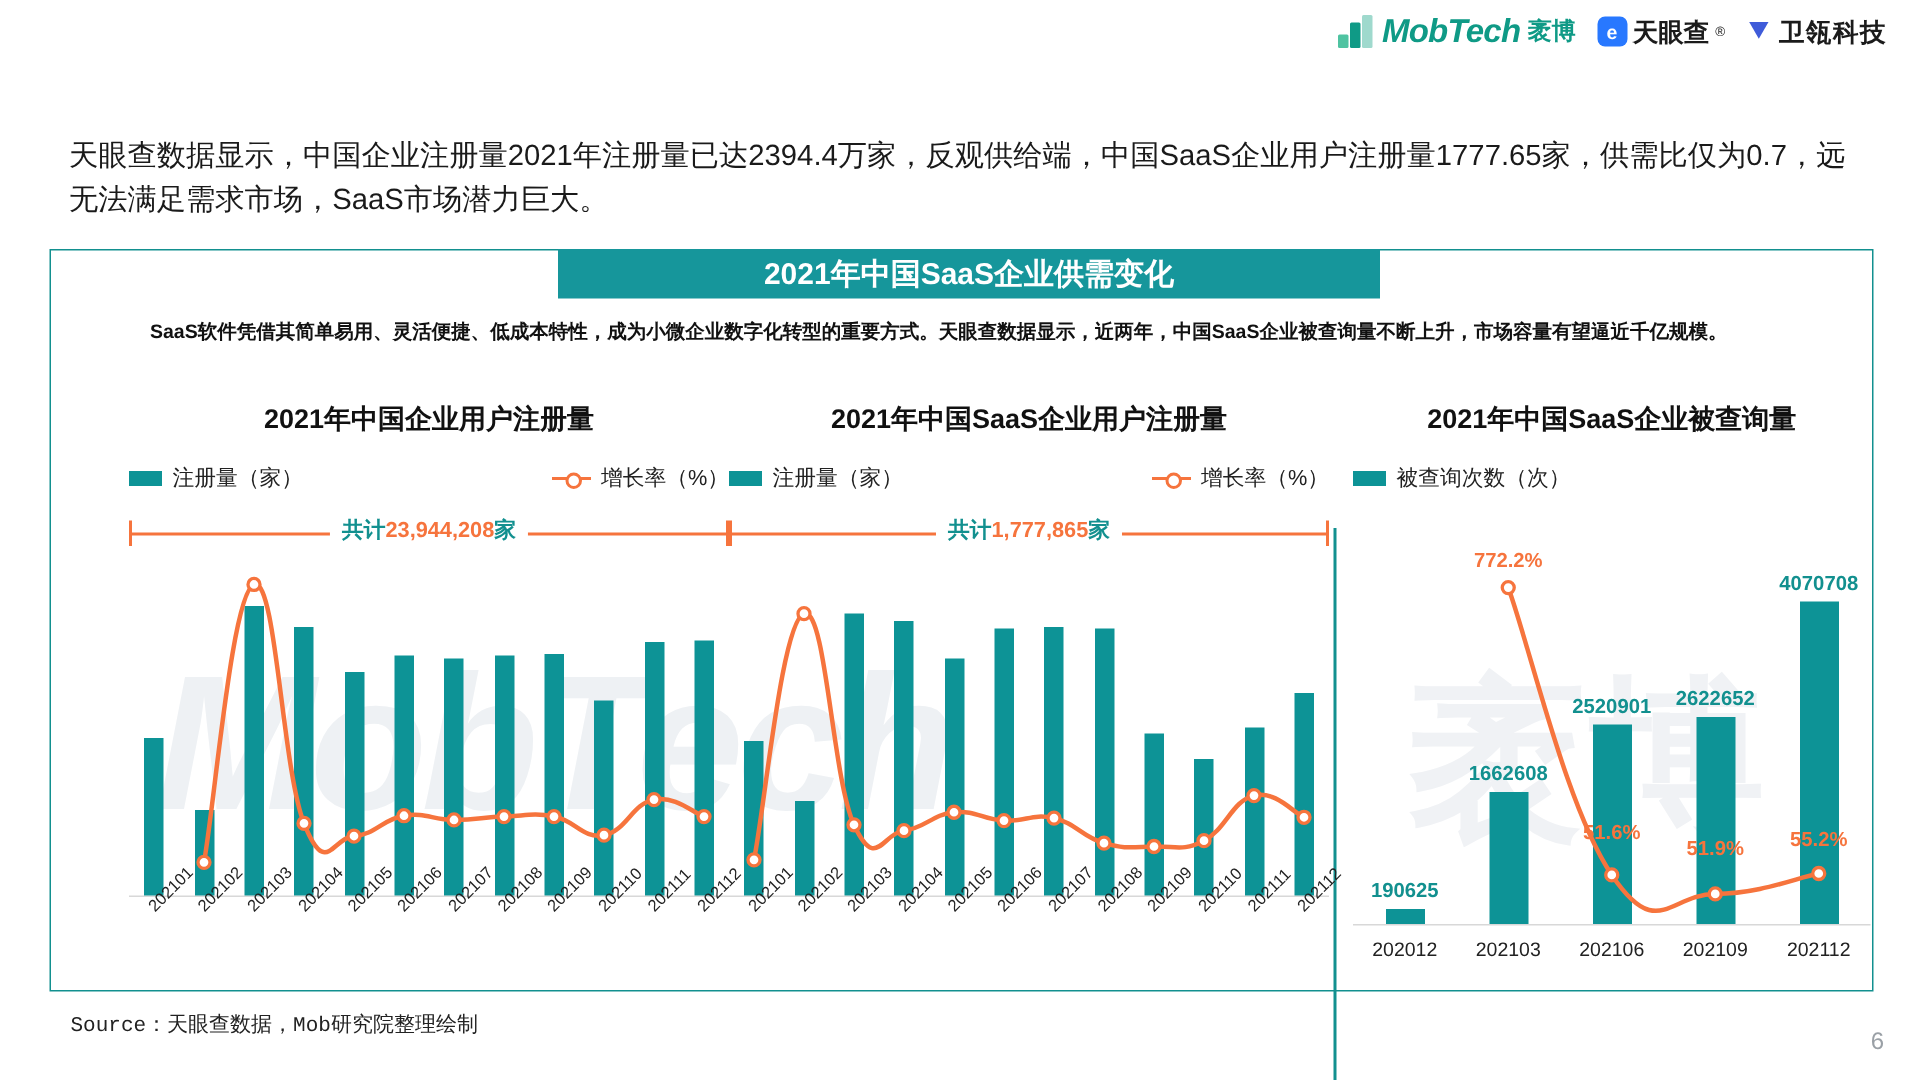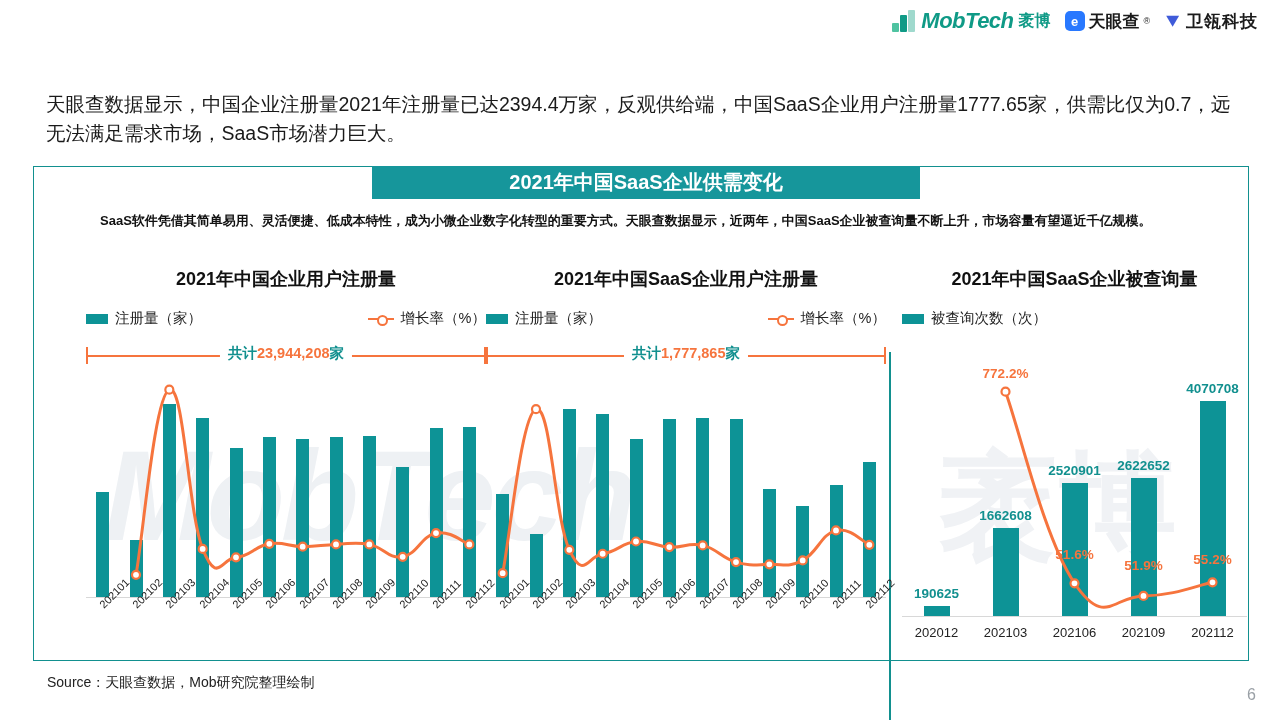--- a/index.html
+++ b/index.html
@@ -80,21 +80,21 @@
   .xlab-h{position:absolute;top:4px;font-size:13px;color:#222;white-space:nowrap;
     transform:translateX(-50%);text-align:center;}
   .dlabel{position:absolute;font-size:13.5px;font-weight:bold;color:#12908f;white-space:nowrap;
     transform:translateX(-50%);}
   .plabel{position:absolute;font-size:13.5px;font-weight:bold;color:#f6743d;white-space:nowrap;
     transform:translateX(-50%);}
 
   .divider{position:absolute;left:855px;top:185px;width:1.6px;height:455px;background:#12908f;}
 
   
-  .source{position:absolute;left:47px;top:674px;font-size:14px;color:#222;}
+  .source{position:absolute;left:47px;top:674px;font-size:14px;color:#222;font-family:Liberation Mono, monospace;}
   .pageno{position:absolute;right:24px;top:686px;font-size:16px;color:#9aa0a6;}
 </style>
 </head>
 <body>
 
 <div class="slide">
 
   <div class="logo-row">
     <div class="logo-mob">
       <div class="mob-mark">

